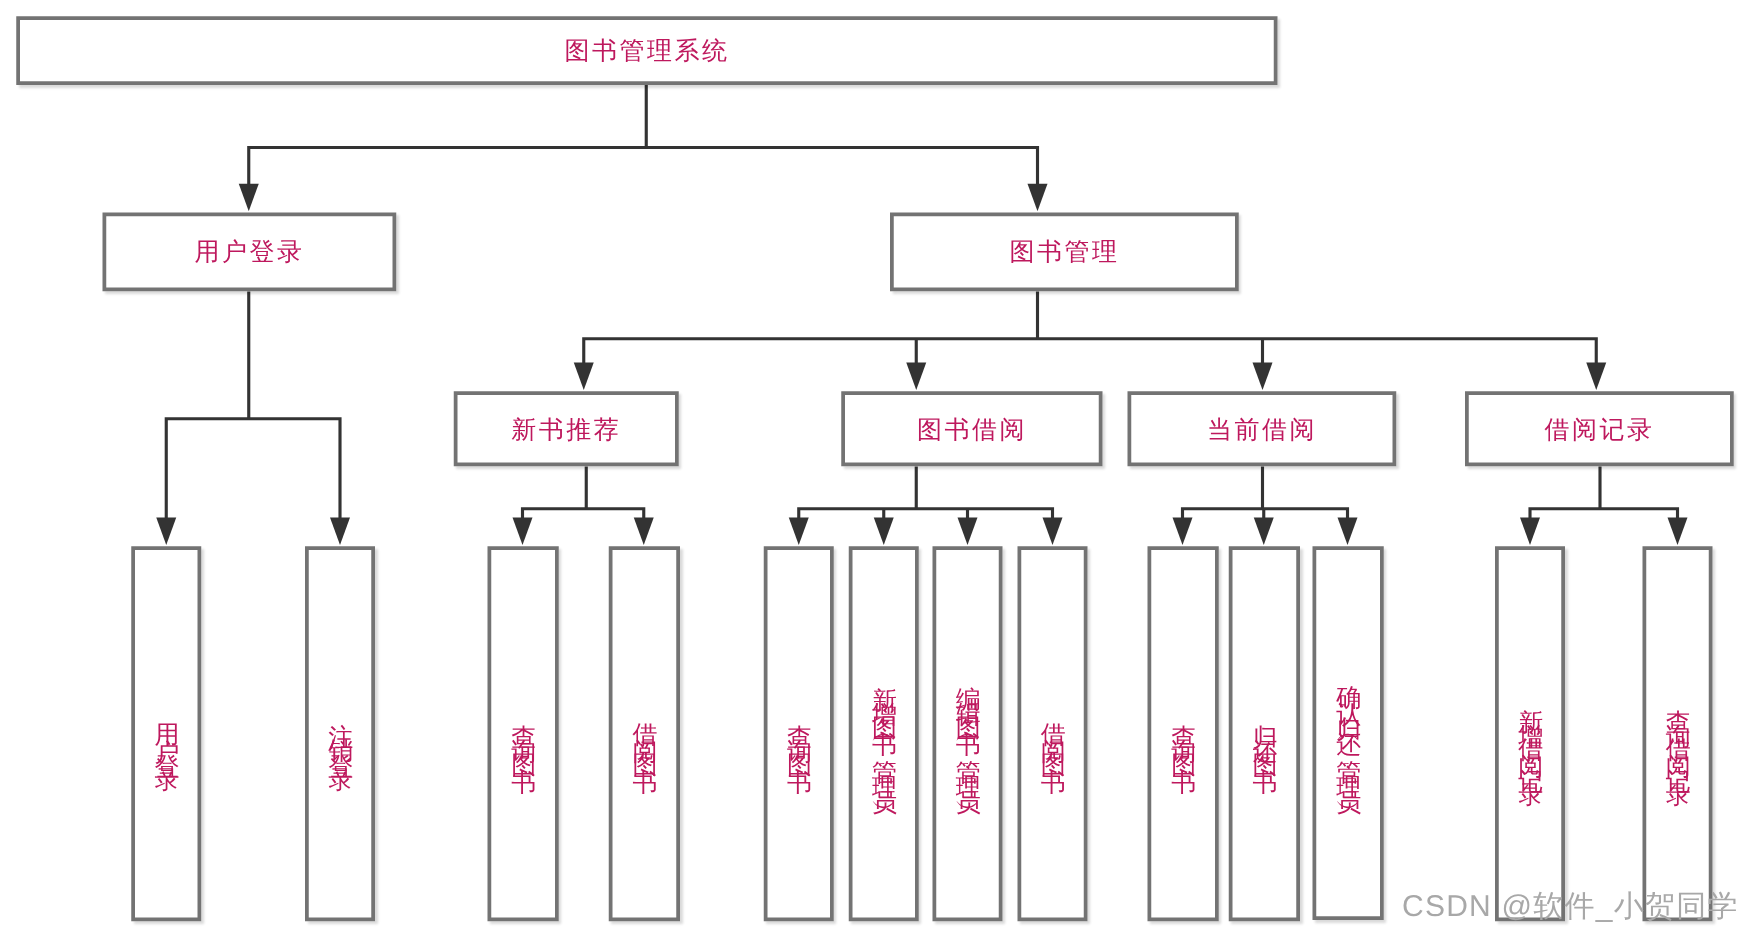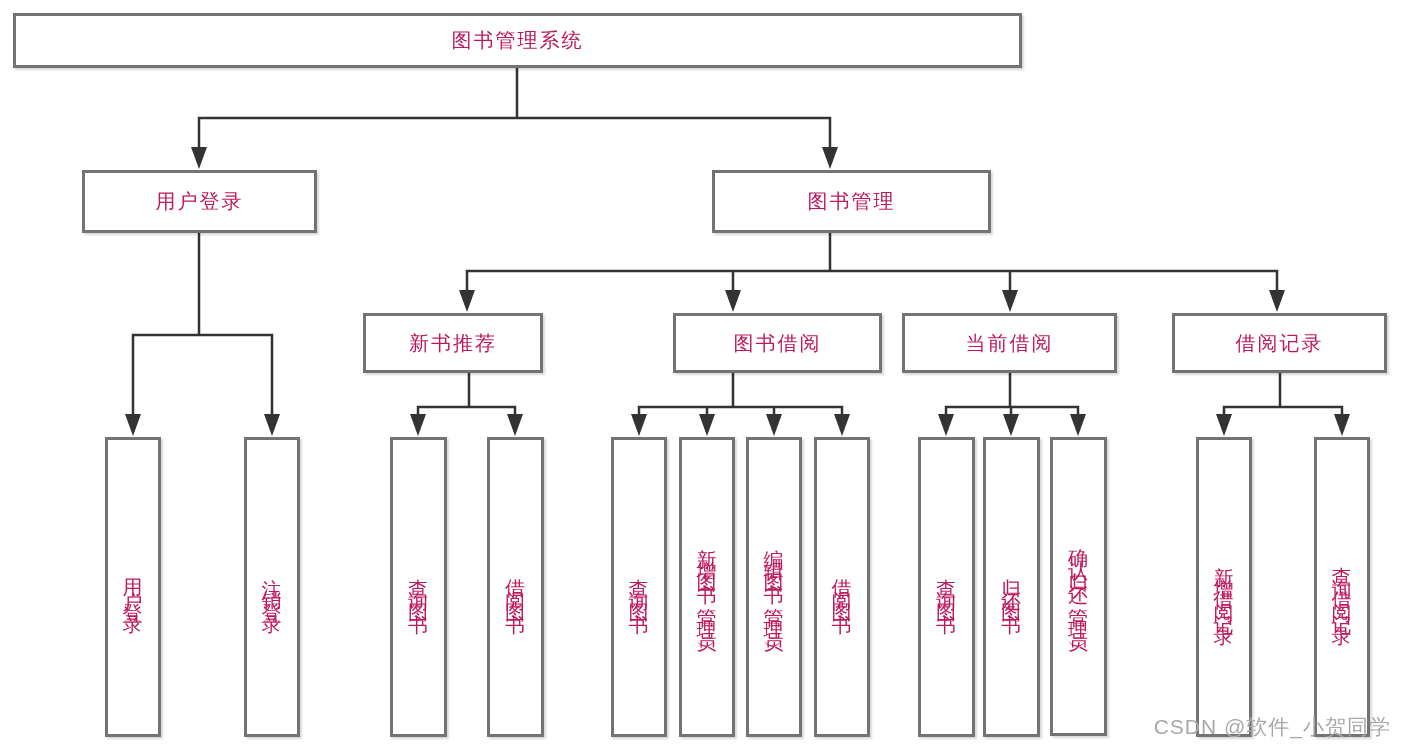--- a/index.html
+++ b/index.html
@@ -36,21 +36,21 @@
     text-orientation: mixed;
     font-size: 20px;
     letter-spacing: 12px;
     line-height: 1;
     white-space: nowrap;
   }
   .watermark {
     position: absolute;
     right: 14px;
     bottom: 6px;
-    font-size: 21px;
+    font-size: 24px;
     color: #a8a8a8;
     letter-spacing: 1px;
   }
 </style>
 </head>
 <body>
 
 <div class="stage">
 
   <svg class="wires" viewBox="0 0 1405 747" xmlns="http://www.w3.org/2000/svg">

